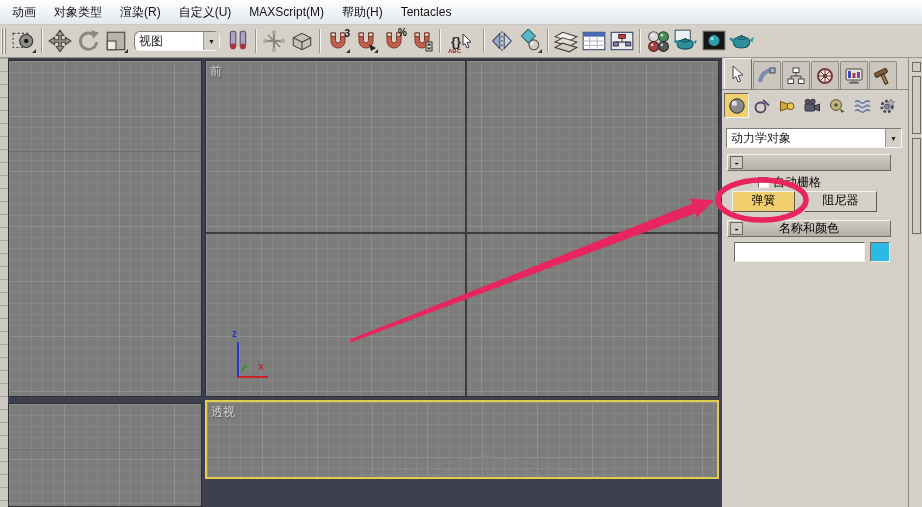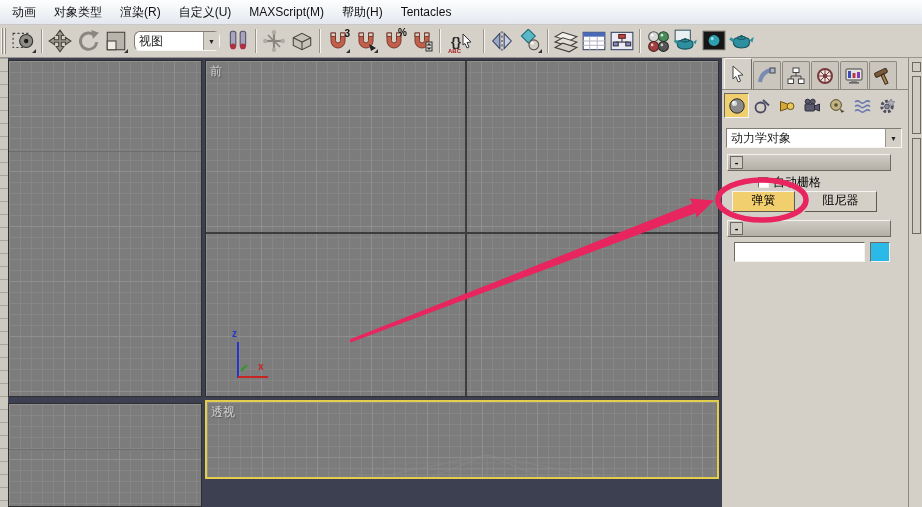--- a/index.html
+++ b/index.html
@@ -450,20 +450,21 @@
     </div>
     <div class="btn3d btn-spring">
       <span>弹簧</span>
     </div>
     <div class="btn3d btn-damper">
       <span>阻尼器</span>
     </div>
 
     <div class="rollout-hd" style="top:162px;">
       <span class="minus">-</span>
+      <span class="rtitle">名称和颜色</span>
     </div>
     <input class="name-input" type="text" value="" style="">
     <div class="color-swatch"></div>
   </div>
 
   <div class="panel-stub">
     <div class="stub-box" style="width:9px; height:10px;"></div>
     <div class="stub-box" style="width:9px; height:58px;"></div>
     <div class="stub-box" style="width:9px; height:96px;"></div>
   </div>

